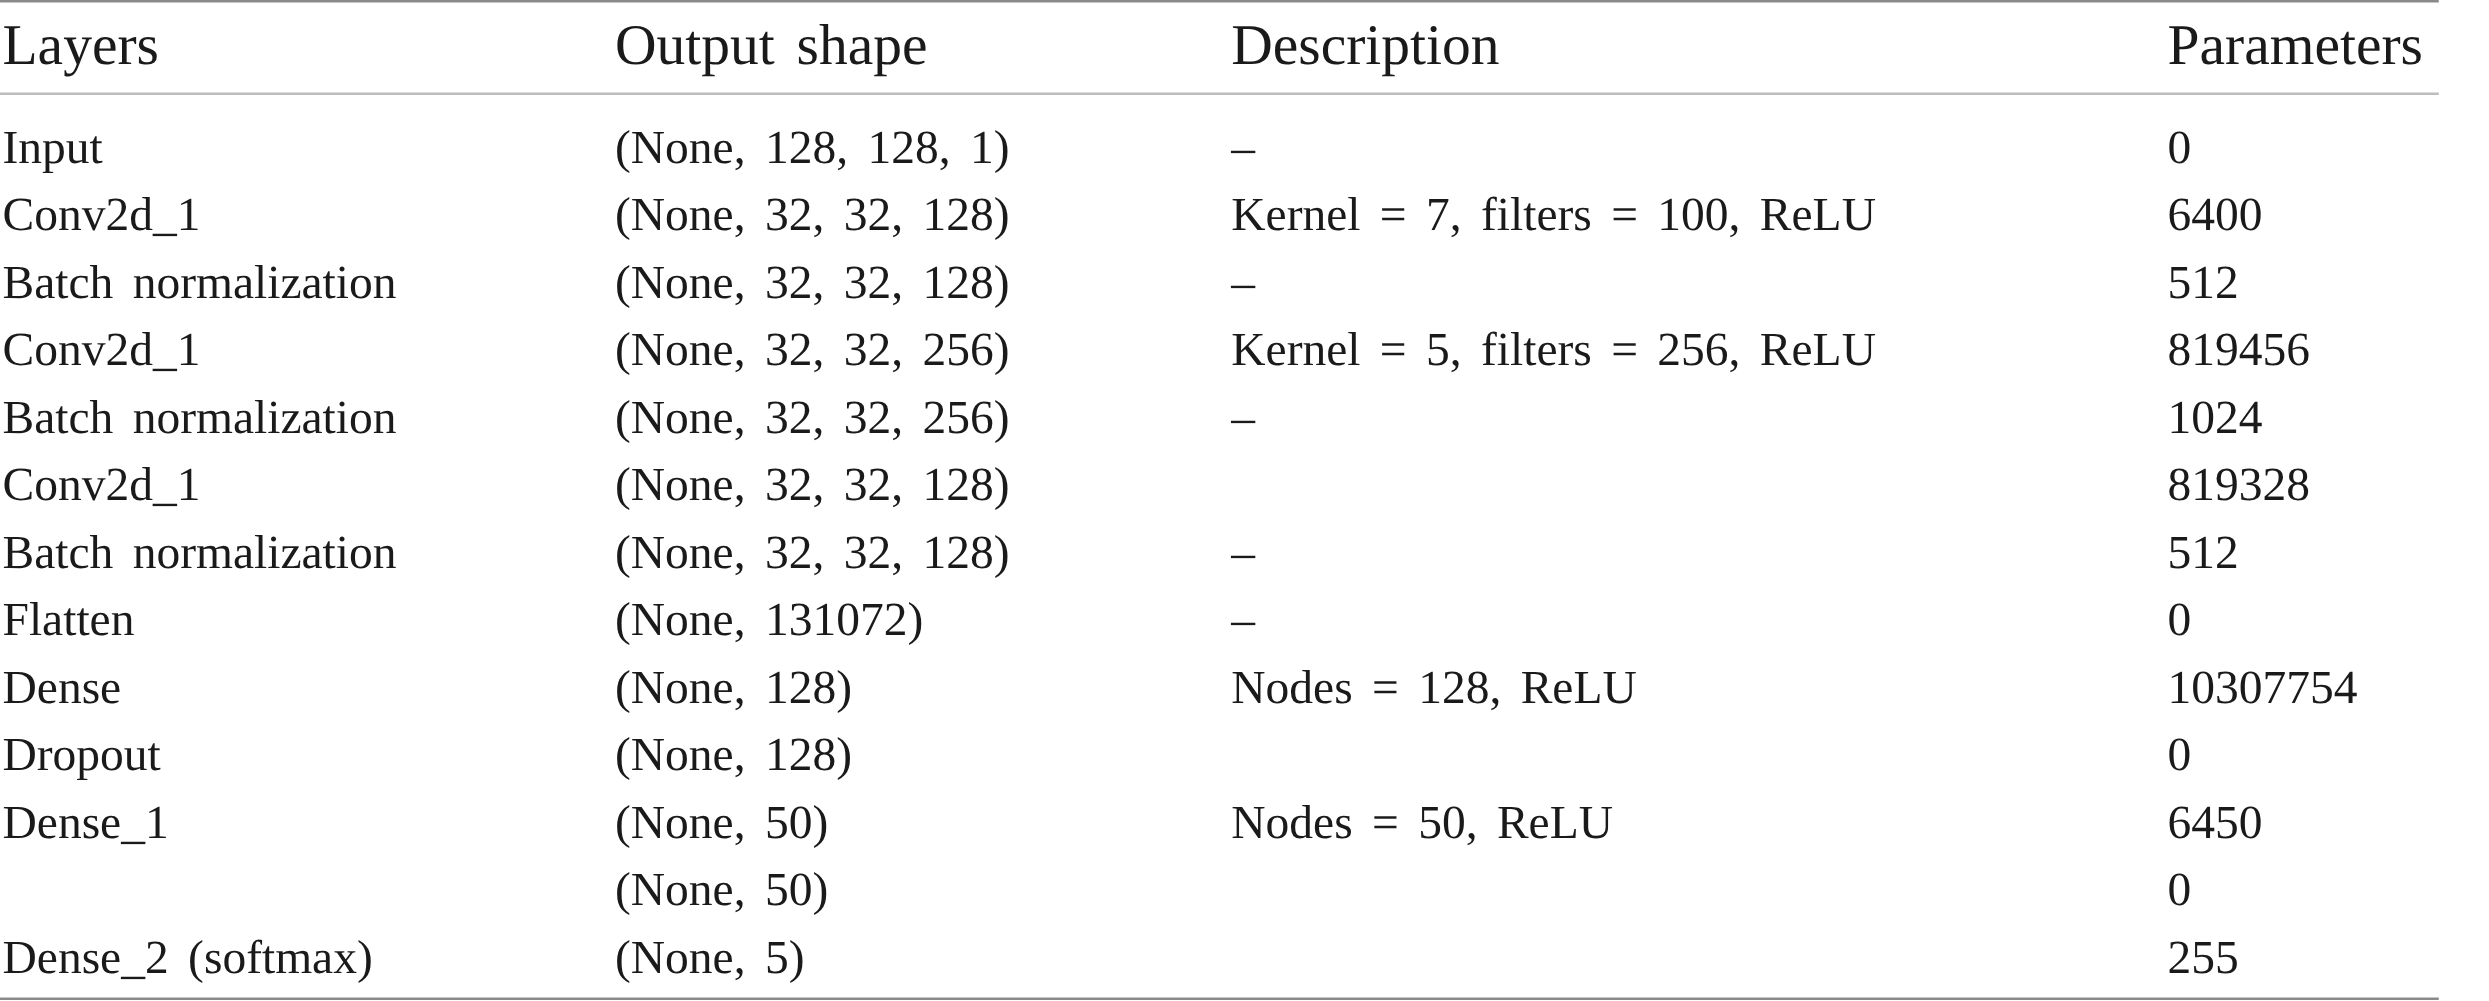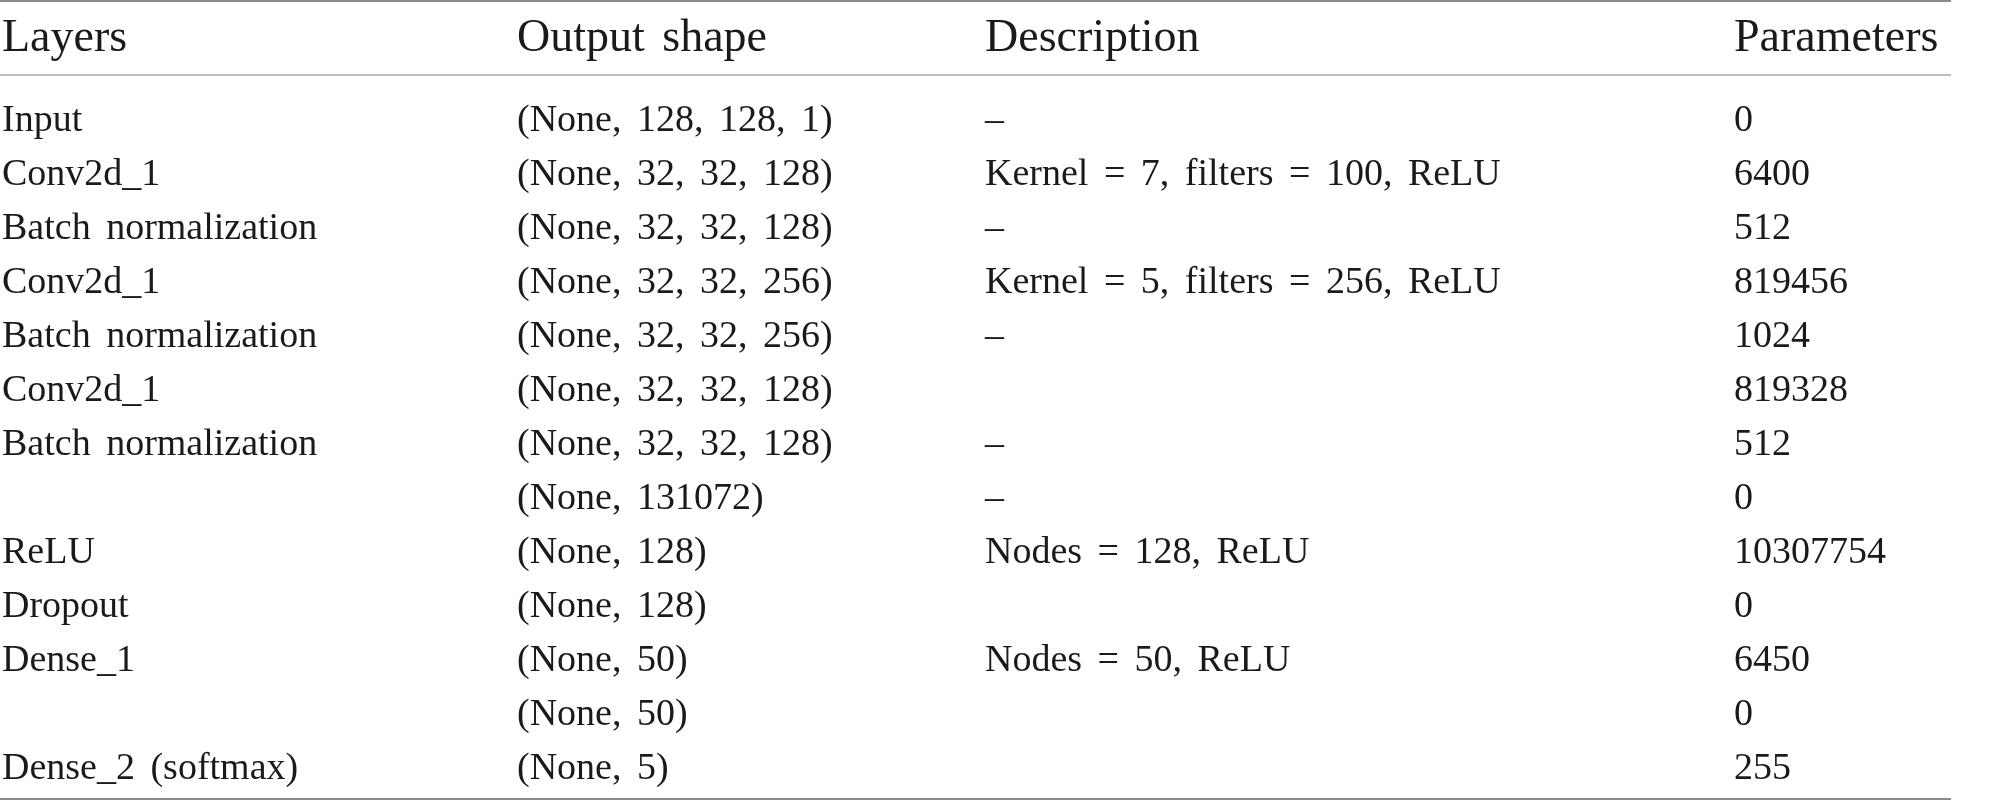--- a/index.html
+++ b/index.html
@@ -49,21 +49,21 @@
     .cell {
       position: absolute;
       top: 0;
       height: 54px;
       line-height: 54px;
       font-size: 38px;
       white-space: nowrap;
       word-spacing: 6px;
     }
     .c0 { left: 2px; }
-    .c1 { left: 517px; }
+    .c1 { left: 492px; }
     .c2 { left: 985px; }
     .c3 { left: 1734px; }
     .header .cell { font-size: 46px; }
   </style>
 </head>
 <body>
 
 <div class="table">
   <div class="rule-top"></div>
 
@@ -111,26 +111,27 @@
     <span class="cell c1">(None, 32, 32, 128)</span>
     <span class="cell c3">819328</span>
   </div>
   <div class="row" style="top: 415px;">
     <span class="cell c0">Batch normalization</span>
     <span class="cell c1">(None, 32, 32, 128)</span>
     <span class="cell c2">–</span>
     <span class="cell c3">512</span>
   </div>
   <div class="row" style="top: 469px;">
+    <span class="cell c0">Flatten</span>
     <span class="cell c1">(None, 131072)</span>
     <span class="cell c2">–</span>
     <span class="cell c3">0</span>
   </div>
   <div class="row" style="top: 523px;">
-    <span class="cell c0">ReLU</span>
+    <span class="cell c0">Dense</span>
     <span class="cell c1">(None, 128)</span>
     <span class="cell c2">Nodes = 128, ReLU</span>
     <span class="cell c3">10307754</span>
   </div>
   <div class="row" style="top: 577px;">
     <span class="cell c0">Dropout</span>
     <span class="cell c1">(None, 128)</span>
     <span class="cell c2"></span>
     <span class="cell c3">0</span>
   </div>

